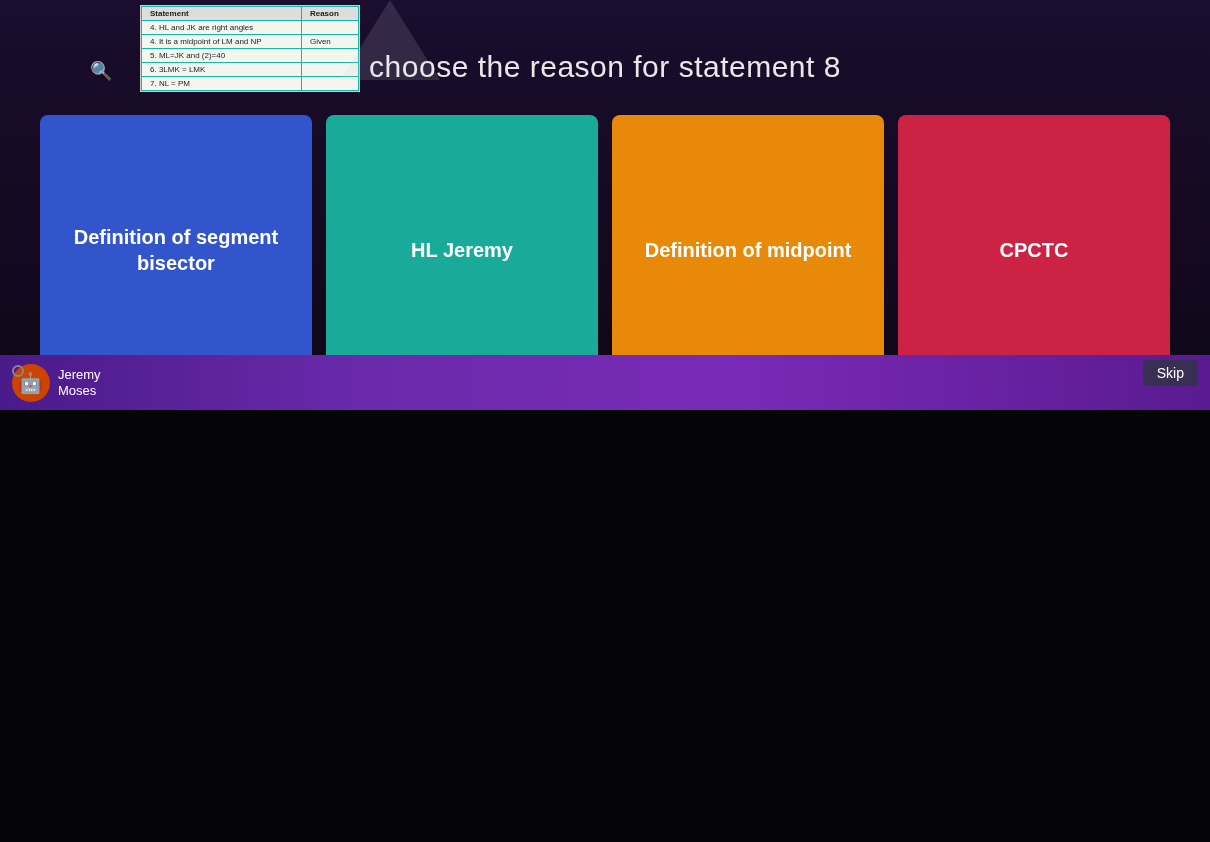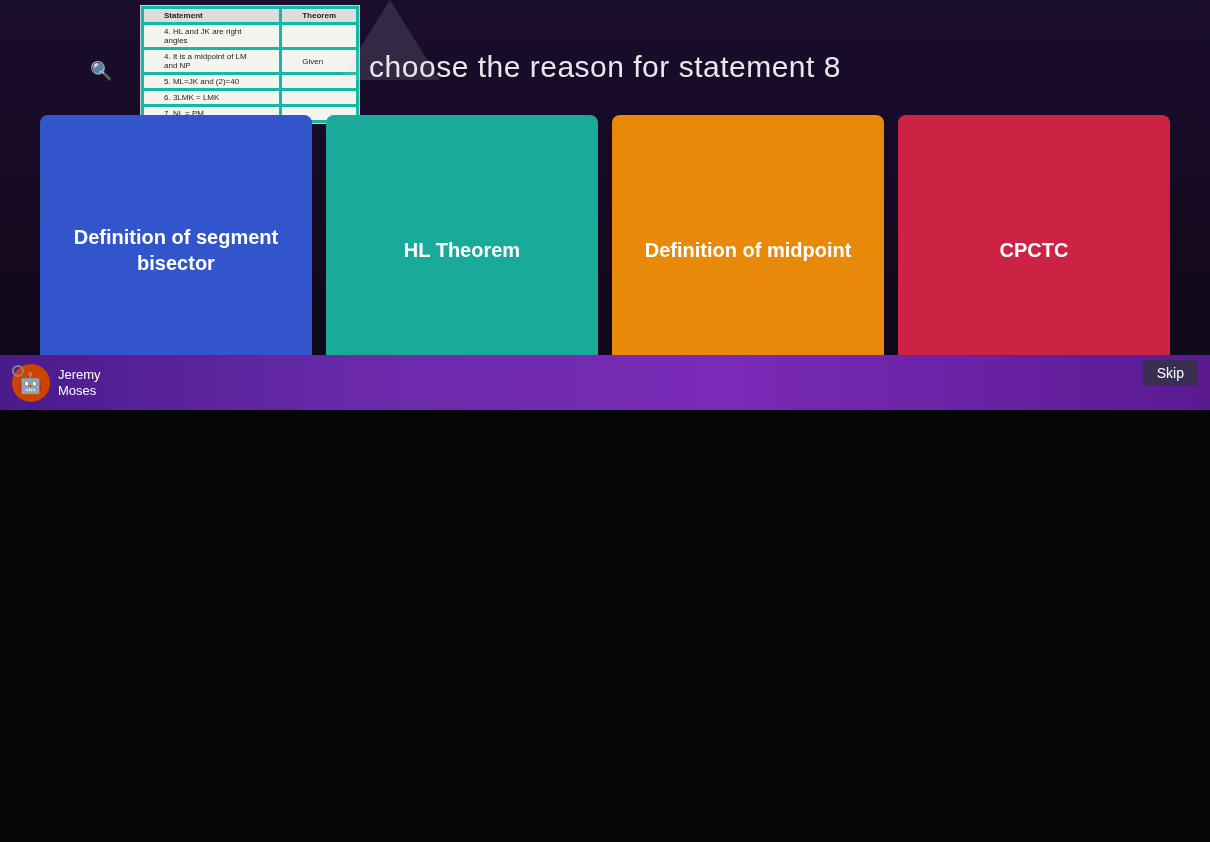--- a/index.html
+++ b/index.html
@@ -87,22 +87,22 @@
       font-size: 9px;
       color: #222;
     }
 
     .proof-table table {
       width: 100%;
       border-collapse: collapse;
     }
 
     .proof-table td {
-      border: 3px solid #14b8a6;
-      padding: 2px 20px;
+      border: 1px solid #14b8a6;
+      padding: 2px 8px;
       font-size: 8px;
     }
 
     .proof-table .header-row td {
       background: #ddd;
       font-weight: bold;
       font-size: 8px;
     }
 
     
@@ -245,21 +245,21 @@
 
 <div class="bg"></div>
 
 <div class="main-area">
 
   <div class="proof-table">
     <table>
       <tbody>
           <tr class="header-row">
         <td>Statement</td>
-        <td>Theorem</td>
+        <td>Reason</td>
       </tr>
       <tr>
         <td>4. HL and JK are right angles</td>
         <td></td>
       </tr>
       <tr>
         <td>4. It is a midpoint of LM and NP</td>
         <td>Given</td>
       </tr>
       <tr>
@@ -279,21 +279,21 @@
   </div>
 
   <div class="magnifier">🔍</div>
 
   <div class="triangle-shape"></div>
 
   <div class="instruction-text">choose the reason for statement 8</div>
 
   <div class="choices-row">
     <button class="choice-btn blue">Definition of segment bisector</button>
-    <button class="choice-btn teal">HL Theorem</button>
+    <button class="choice-btn teal">HL Jeremy</button>
     <button class="choice-btn orange">Definition of midpoint</button>
     <button class="choice-btn red">CPCTC</button>
   </div>
 
 </div>
 
 <div class="taskbar-area">
   <div class="user-avatar">🤖</div>
   <div class="user-name">
     <span style="white-space: pre-line;">Jeremy

